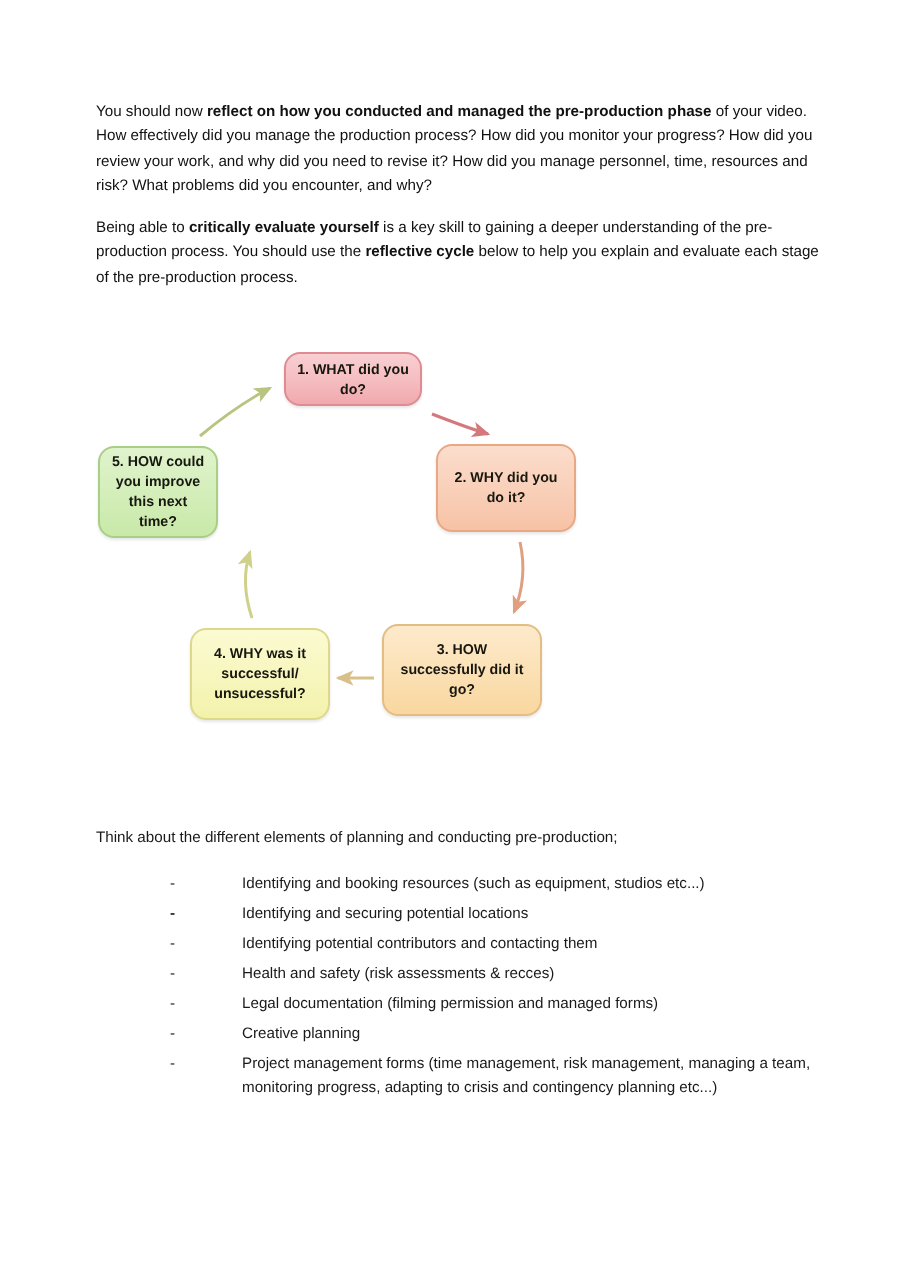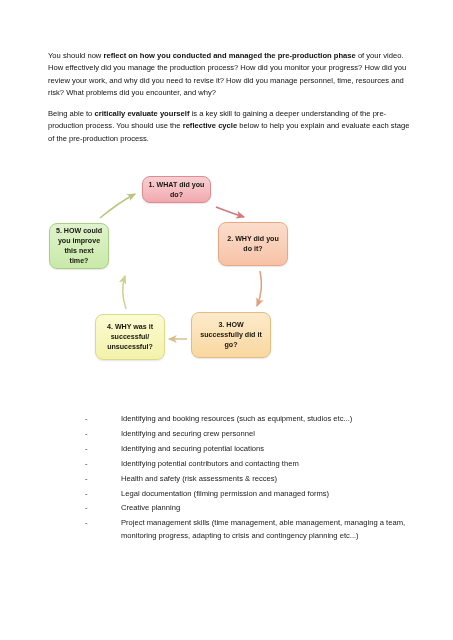--- a/index.html
+++ b/index.html
@@ -163,25 +163,26 @@
     </svg>
 
     <div class="node" id="node-1">1. WHAT did you do?</div>
     <div class="node" id="node-2">2. WHY did you do it?</div>
     <div class="node" id="node-3">3. HOW successfully did it go?</div>
     <div class="node" id="node-4">4. WHY was it successful/ unsucessful?</div>
     <div class="node" id="node-5">5. HOW could you improve this next time?</div>
   </div>
 
   <div class="tasks-block">
+    <p class="intro">Think about the different elements of planning and conducting pre-production;</p>
     <ul class="task-list">
         <li><span class="dash">-</span><span>Identifying and booking resources (such as equipment, studios etc...)</span></li>
-        <li><span class="dash">-</span><span>Identifying and securing crew personnel</span></li>
+        <li><span class="dash">-</span></li>
         <li><span class="dash">-</span><span>Identifying and securing potential locations</span></li>
         <li><span class="dash">-</span><span>Identifying potential contributors and contacting them</span></li>
         <li><span class="dash">-</span><span>Health and safety (risk assessments &amp; recces)</span></li>
         <li><span class="dash">-</span><span>Legal documentation (filming permission and managed forms)</span></li>
         <li><span class="dash">-</span><span>Creative planning</span></li>
-        <li><span class="dash">-</span><span>Project management skills (time management, able management, managing a team, monitoring progress, adapting to crisis and contingency planning etc...)</span></li>
+        <li><span class="dash">-</span><span>Project management forms (time management, risk management, managing a team, monitoring progress, adapting to crisis and contingency planning etc...)</span></li>
       </ul>
   </div>
 
 </div>
 
 </body></html>

